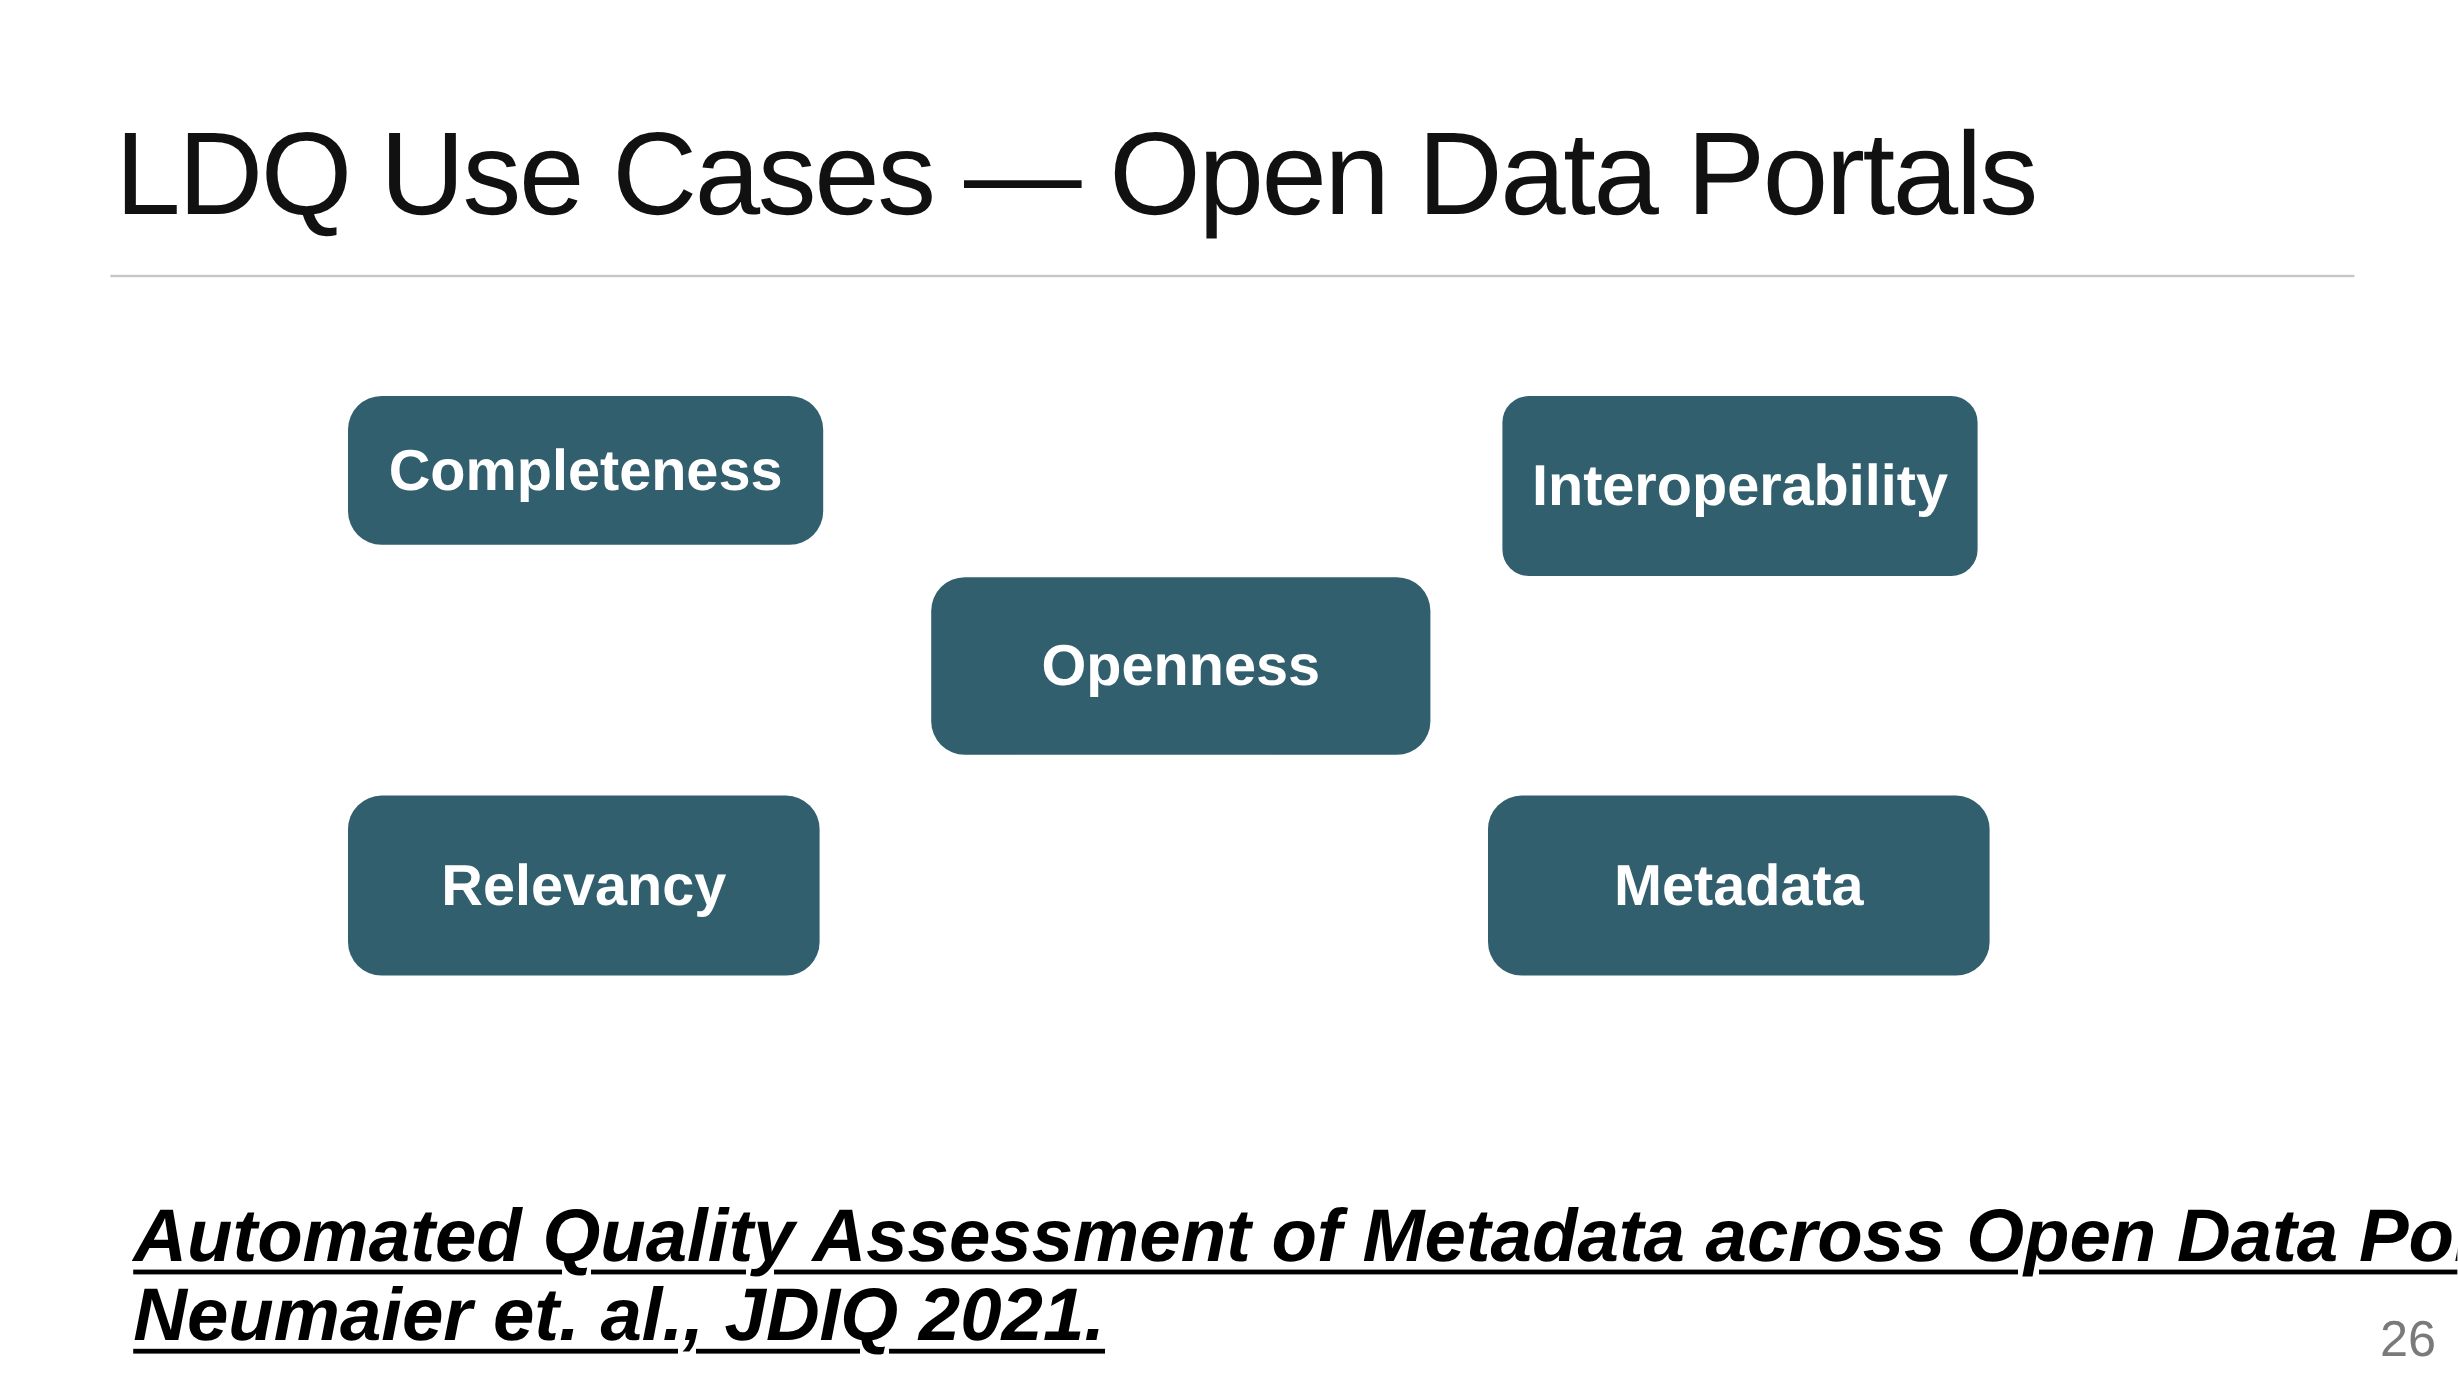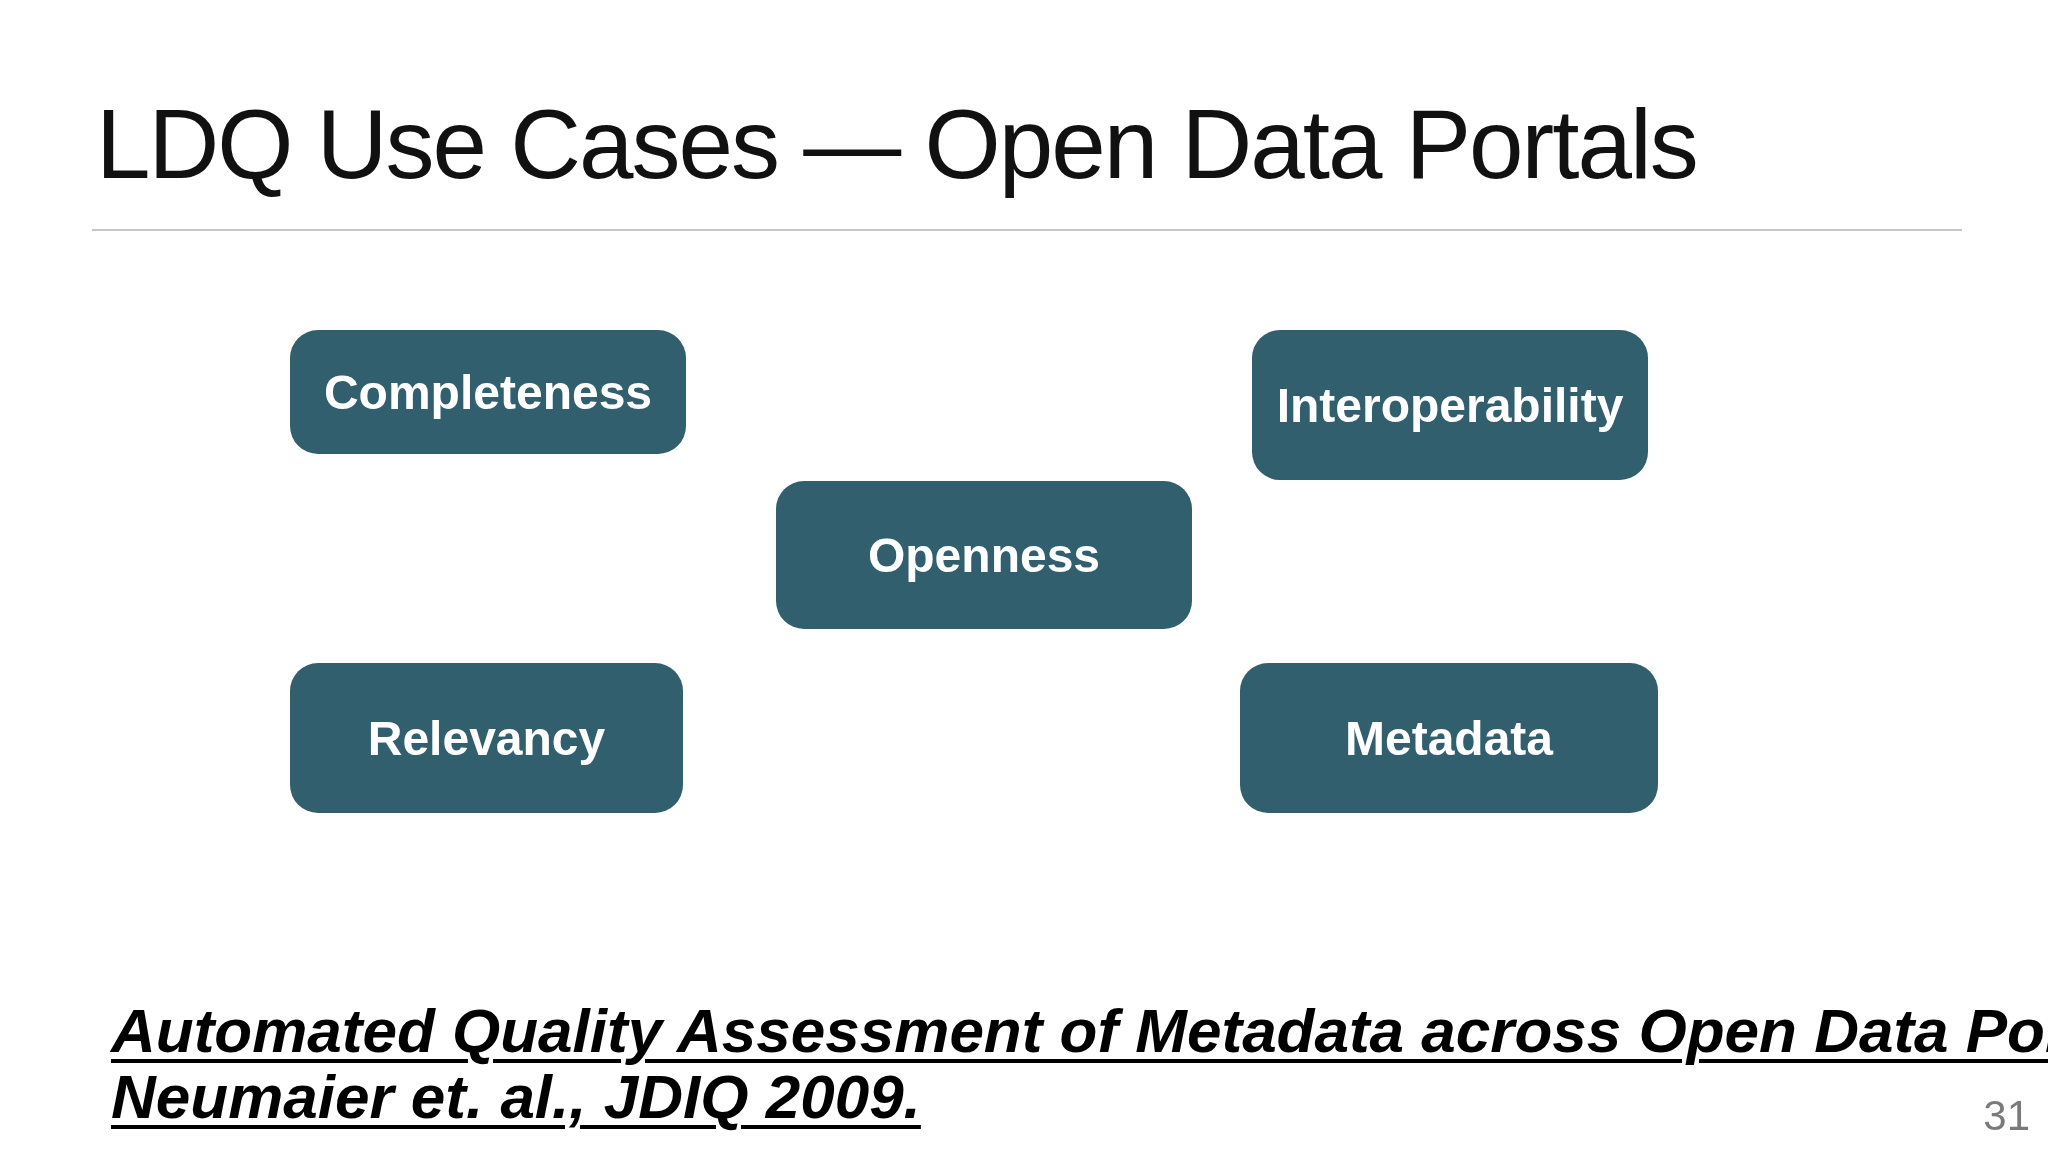--- a/index.html
+++ b/index.html
@@ -41,21 +41,21 @@
     align-items: center;
     justify-content: center;
     background: var(--box-fill, #315f6e);
     border-radius: 28px;
     color: var(--box-text, #ffffff);
     font-size: 48px;
     font-weight: 700;
     white-space: nowrap;
   }
   .box-completeness   { left: 290px;  top: 330px; width: 396px; height: 124px; }
-  .box-interoperability { left: 1252px; top: 330px; width: 396px; height: 150px; }
+  .box-interoperability { left: 1252px; top: 330px; width: 396px; height: 150px; border-radius: 22px; }
   .box-openness       { left: 776px;  top: 481px; width: 416px; height: 148px; }
   .box-relevancy      { left: 290px;  top: 663px; width: 393px; height: 150px; }
   .box-accuracy       { left: 1240px; top: 663px; width: 418px; height: 150px; }
   .citation {
     position: absolute;
     left: 111px;
     top: 998px;
     font-size: 62px;
     line-height: 66px;
     font-weight: 700;
@@ -101,18 +101,18 @@
   <div class="box box-relevancy">
     <span>Relevancy</span>
   </div>
 
   <div class="box box-accuracy">
     <span>Metadata</span>
   </div>
 
   <div class="citation">
     <span class="cit-line">Automated Quality Assessment of Metadata across Open Data Portals.</span><br>
-    <span class="cit-line">Neumaier et. al., JDIQ 2009.</span>
+    <span class="cit-line">Neumaier et. al., JDIQ 2021.</span>
   </div>
 
-  <div class="page-number">31</div>
+  <div class="page-number">26</div>
 
 </div>
 
 </body></html>

